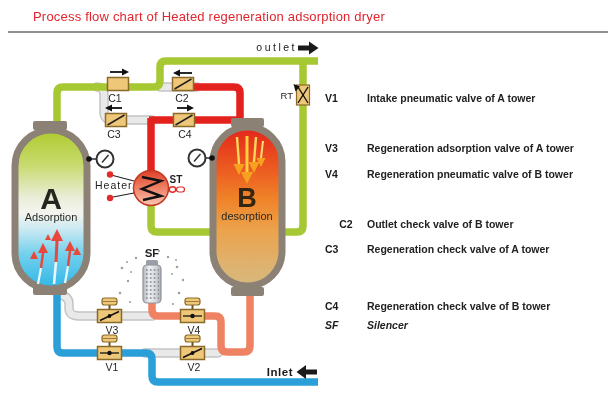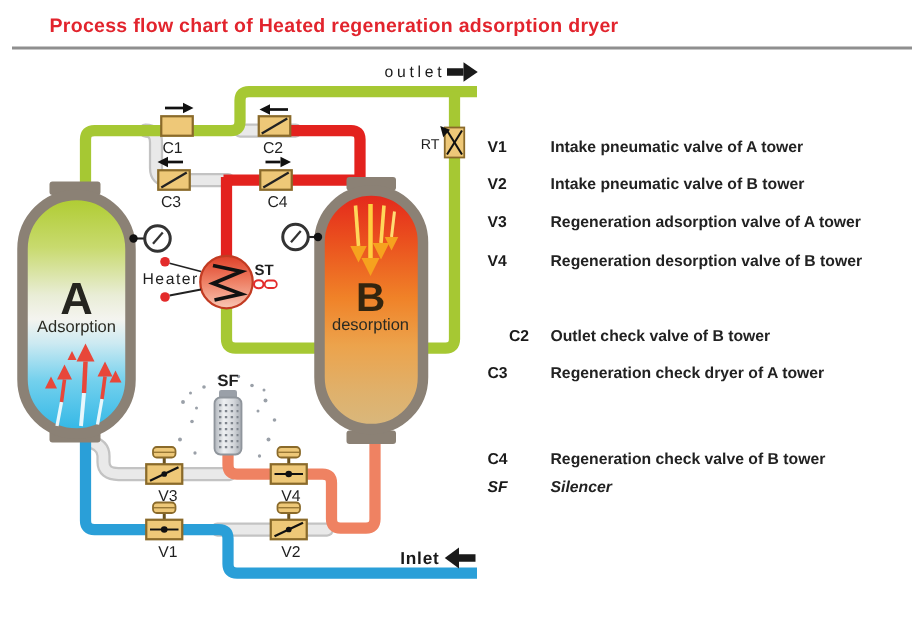--- a/index.html
+++ b/index.html
@@ -1,18 +1,18 @@
 <!DOCTYPE html>
 <html><head>
 <meta charset="utf-8">
 <style>
   html,body{margin:0;padding:0;background:#fff;}
   .stage{position:relative;width:614px;height:416px;background:#fff;overflow:hidden;
          font-family:"Liberation Sans",sans-serif;}
-  .title{position:absolute;left:8px;top:9px;font-size:13px;font-weight:bold;color:#e2242d;
+  .title{position:absolute;left:8px;top:9px;font-size:13px;font-weight:normal;color:#e2242d;
          letter-spacing:.2px;white-space:nowrap;padding-left:25px;}
   .rule{position:absolute;left:8px;top:31px;width:600px;height:2px;background:#8f8f8f;}
   svg{position:absolute;left:0;top:0;}
   svg text{font-family:"Liberation Sans",sans-serif;fill:#1f1f1f;}
   .lbl{font-size:10.5px;}
   .lbl-b{font-size:10px;font-weight:bold;}
   .big-letter{font-size:30px;font-weight:bold;fill:#25251f;}
   .big-letter-b{font-size:27px;font-weight:bold;fill:#33250f;}
   .tower-cap{font-size:11px;fill:#2a2a22;}
   .flow-word{font-size:10.5px;letter-spacing:2.5px;fill:#1a1a1a;}
@@ -272,22 +272,21 @@
     </g>
     <g>
       <text class="inlet-word" x="293" y="376" text-anchor="end">Inlet</text>
       <rect x="305" y="369.5" width="12" height="5" fill="#1a1a1a"></rect>
       <polygon points="306,365 296.5,372 306,379" fill="#1a1a1a"></polygon>
     </g>
   </svg>
 
   <div class="legend" id="legend">
       <div class="legend-row" style="top: 88px;"><span class="legend-key">V1</span><span class="legend-desc">Intake pneumatic valve of A tower</span></div>
-      <div class="legend-row" style="top: 113.2px;"><span class="legend-key">V2</span><span class="legend-desc">Intake pneumatic valve of B tower</span></div>
       <div class="legend-row" style="top: 138.4px;"><span class="legend-key">V3</span><span class="legend-desc">Regeneration adsorption valve of A tower</span></div>
-      <div class="legend-row" style="top: 163.6px;"><span class="legend-key">V4</span><span class="legend-desc">Regeneration desorption valve of B tower</span></div>
+      <div class="legend-row" style="top: 163.6px;"><span class="legend-key">V4</span><span class="legend-desc">Regeneration pneumatic valve of B tower</span></div>
       <div class="legend-row" style="top: 214px; text-align: center;"><span class="legend-key">C2</span><span class="legend-desc">Outlet check valve of B tower</span></div>
-      <div class="legend-row" style="top: 239.2px;"><span class="legend-key">C3</span><span class="legend-desc">Regeneration check dryer of A tower</span></div>
+      <div class="legend-row" style="top: 239.2px;"><span class="legend-key">C3</span><span class="legend-desc">Regeneration check valve of A tower</span></div>
       <div class="legend-row" style="top: 256px; margin-top: 40px;"><span class="legend-key">C4</span><span class="legend-desc">Regeneration check valve of B tower</span></div>
       <div class="legend-row" style="top: 314.8px; font-style: italic;"><span class="legend-key">SF</span><span class="legend-desc">Silencer</span></div>
     </div>
 
 </div>
 
 </body></html>

